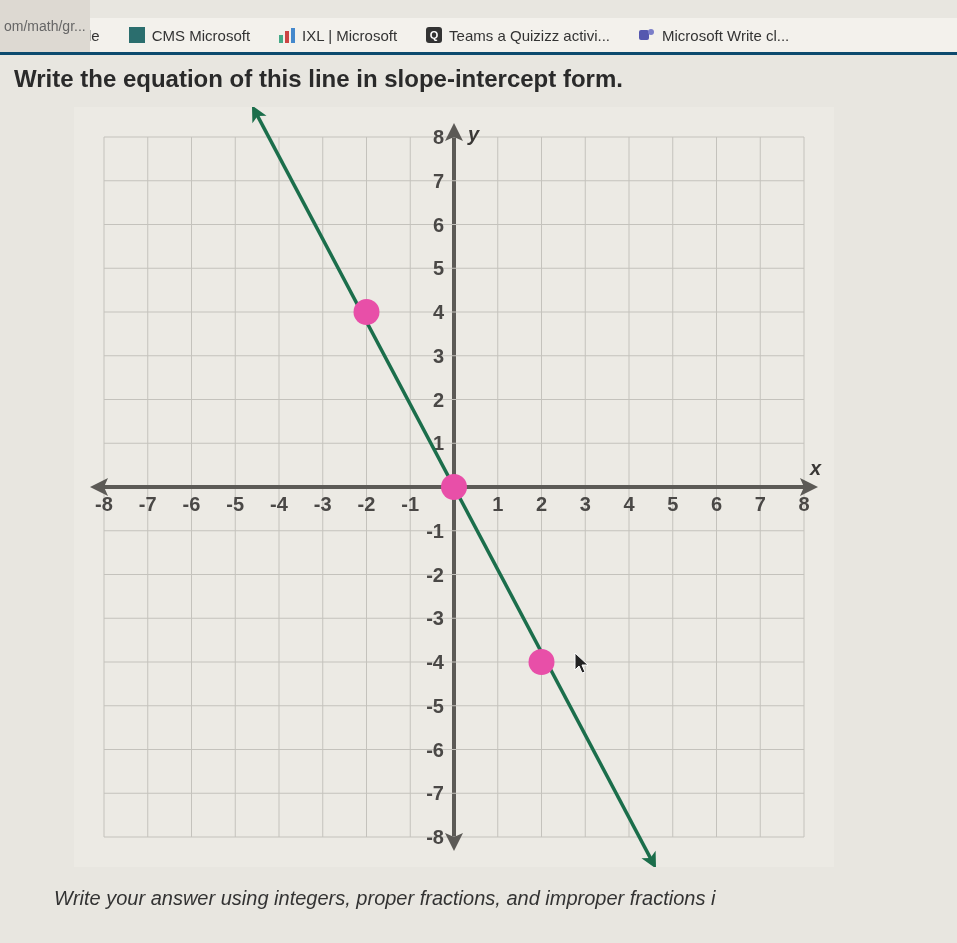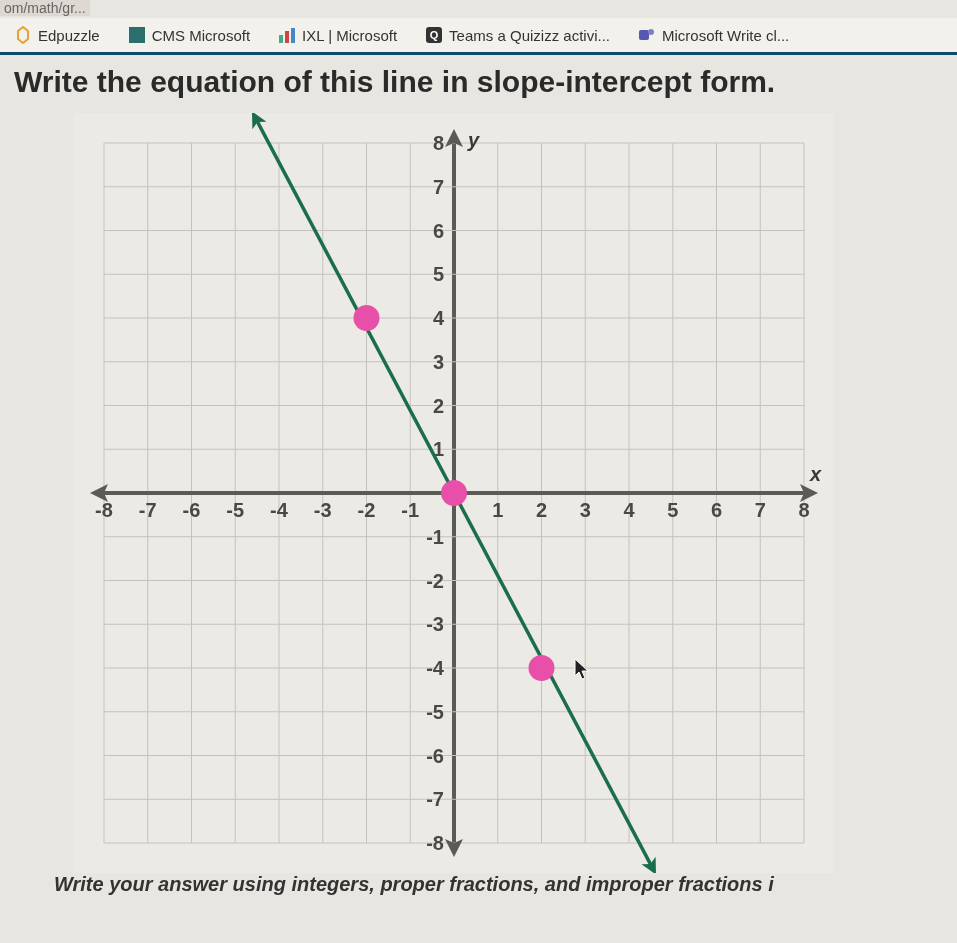--- a/index.html
+++ b/index.html
@@ -9,21 +9,21 @@
     width: 957px;
     height: 943px;
     overflow: hidden;
     position: relative;
   }
   .url-fragment {
     position: absolute;
     top: 0; left: 0;
     color: #666;
     font-size: 14px;
-    padding: 0 4px;
+    padding: 18px 4px;
     background: #ddd9d2;
   }
   .bookmarks-bar {
     display: flex;
     align-items: flex-start;
     gap: 28px;
     padding: 8px 14px;
     background: #f3f1ec;
     border-bottom: 3px solid #0c4a6e;
     margin-top: 18px;
@@ -35,21 +35,21 @@
     font-size: 15px;
     color: #333;
     cursor: pointer;
     white-space: nowrap;
   }
   .bookmark .bicon { width: 18px; height: 18px; display: inline-flex; align-items:center; justify-content:center; }
   .content {
     padding: 10px 14px;
   }
   .question {
-    font-size: 30px;
+    font-size: 24px;
     font-weight: bold;
     color: #2a2a2a;
     margin-bottom: 14px;
   }
   .graph-wrap {
     position: relative;
     width: 760px;
     height: 760px;
     margin-left: 60px;
     background: #eceae4;
@@ -66,23 +66,24 @@
     font-family: Arial, sans-serif;
     font-size: 20px;
     fill: #3a3836;
     font-weight: bold;
     font-style: italic;
   }
   .data-line { stroke: #1b6e4b; stroke-width: 3.5; }
   .data-point { fill: #e84fa8; }
   .footer-text {
     font-size: 20px;
-    font-weight: bold;
+    font-weight: normal;
     font-style: italic;
     color: #333;
+    margin-top: 20px;
     margin-left: 40px;
   }
   .arrowhead { fill: #5c5a56; }
   .line-arrow { fill: #1b6e4b; }
   .cursor {
     position: absolute;
     pointer-events: none;
   }
 </style>
 </head>

